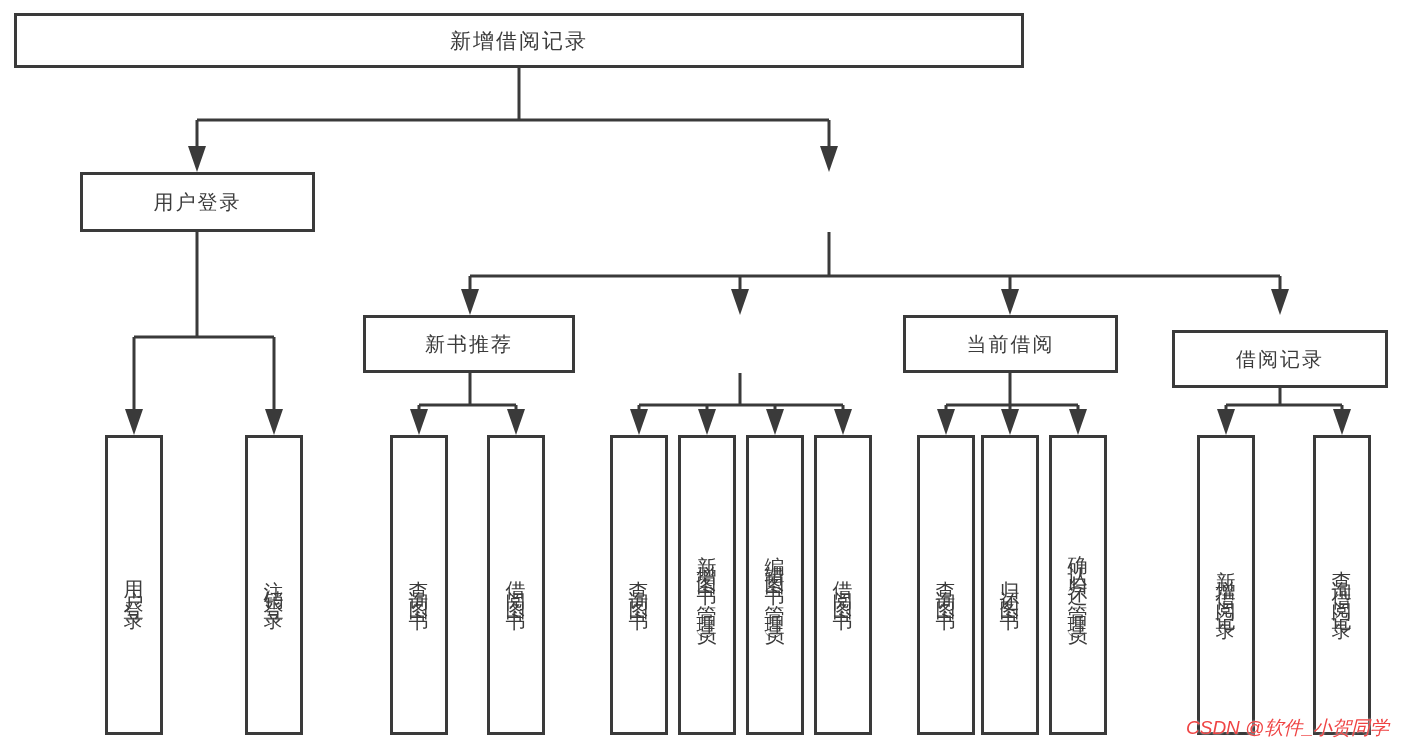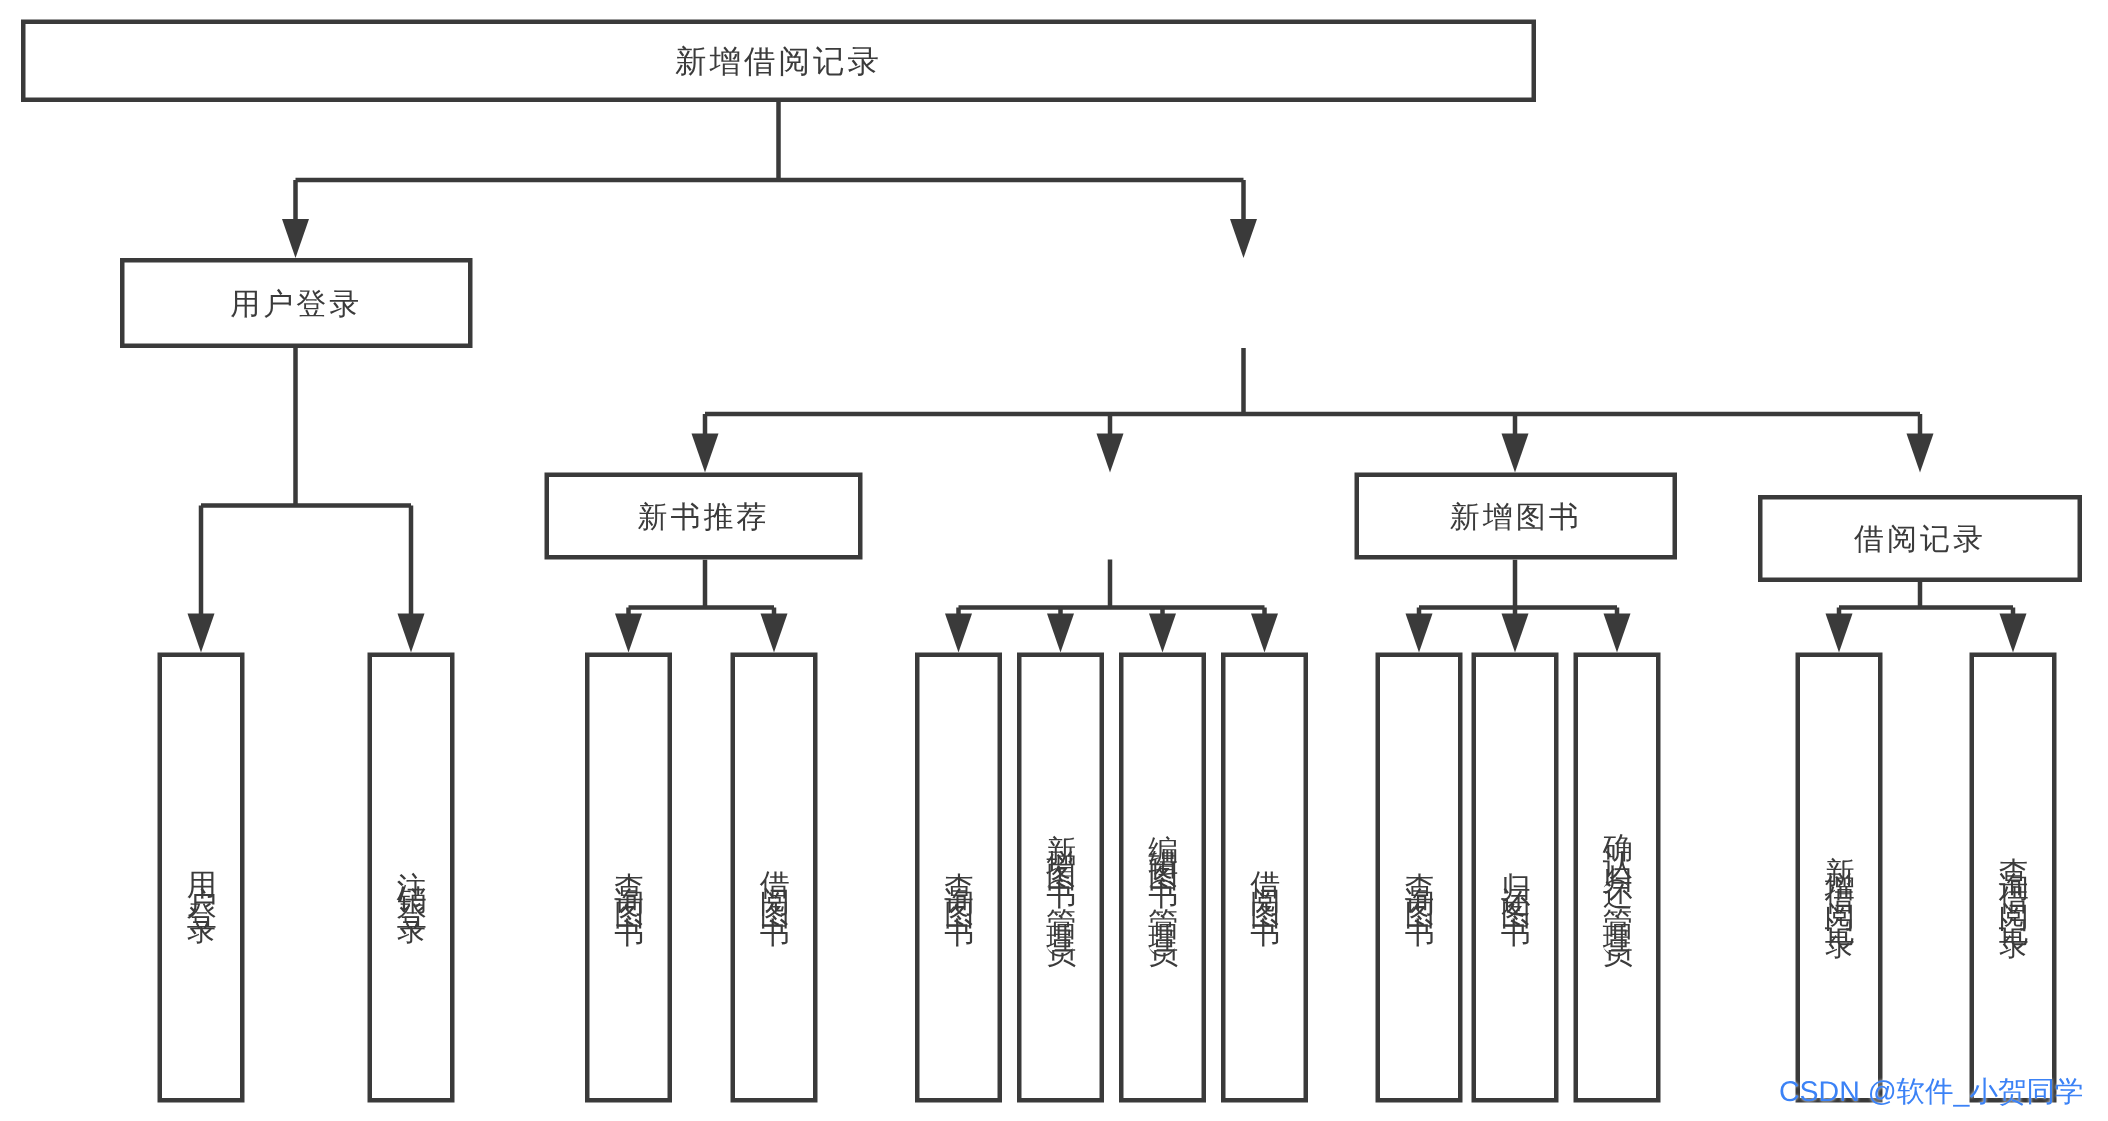--- a/index.html
+++ b/index.html
@@ -43,24 +43,25 @@
     text-orientation: mixed;
     font-size: 20px;
     letter-spacing: 10px;
     line-height: 1;
   }
   .watermark {
     position: absolute;
     left: 1186px;
     top: 715px;
     font-size: 19px;
-    color: #3b82f6;
+    color: #ef4444;
     white-space: nowrap;
     z-index: 5;
     text-shadow: 0 0 2px #ffffff;
+    font-style: italic;
   }
 </style>
 </head>
 <body>
 
 <div class="canvas">
 
   <svg class="connectors" viewBox="0 0 1405 747" xmlns="http://www.w3.org/2000/svg">
     <g fill="none" stroke-width="3" stroke="#3a3a3a">
 
@@ -109,21 +110,21 @@
   </div>
 
   <div class="node h" style="left:80px;top:172px;width:235px;height:60px">
     <span>用户登录</span>
   </div>
 
   <div class="node h" style="left:363px;top:315px;width:212px;height:58px">
     <span>新书推荐</span>
   </div>
   <div class="node h" style="left:903px;top:315px;width:215px;height:58px">
-    <span>新增图书</span>
+    <span>当前借阅</span>
   </div>
   <div class="node h" style="left:1172px;top:330px;width:216px;height:58px">
     <span>借阅记录</span>
   </div>
 
   <div class="node v" style="left:105px;top:435px;width:58px;height:300px">
     <span>用户登录</span>
   </div>
   <div class="node v" style="left:245px;top:435px;width:58px;height:300px">
     <span>注销登录</span>

